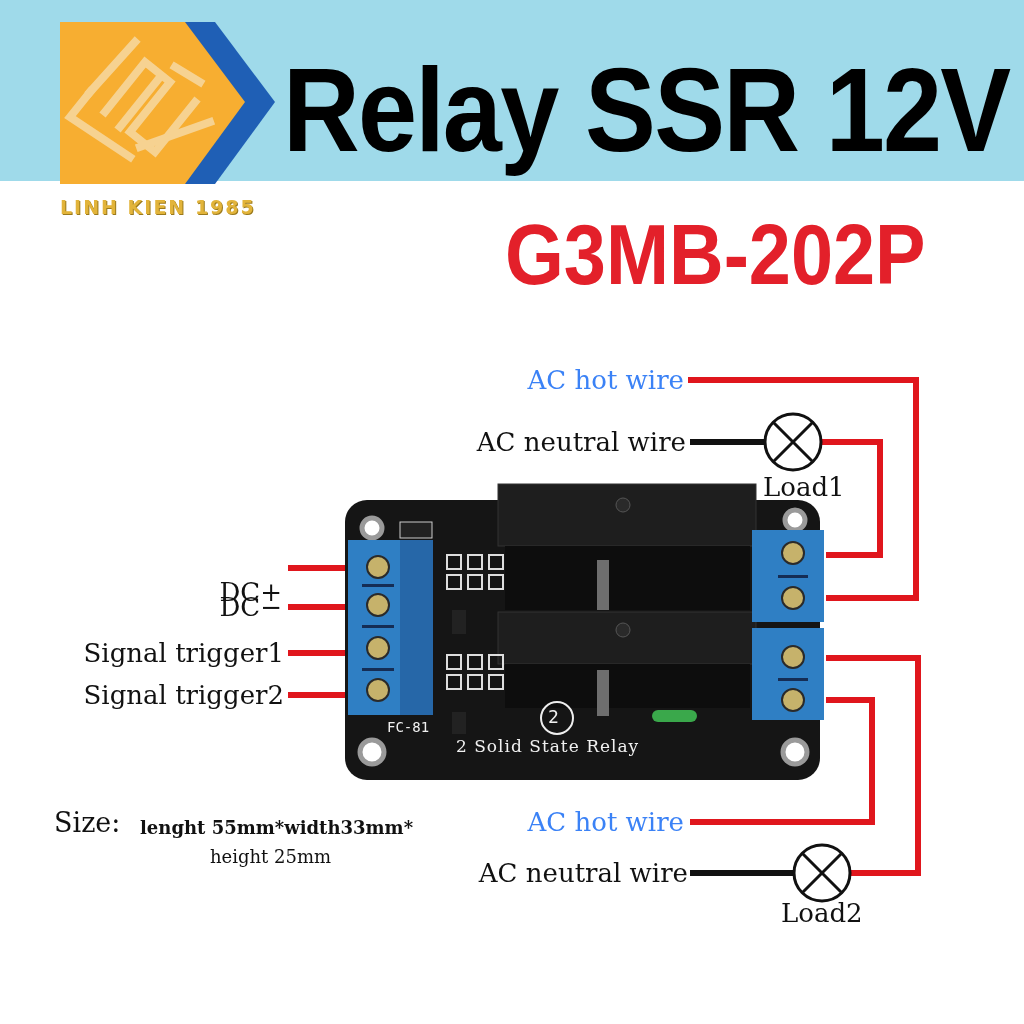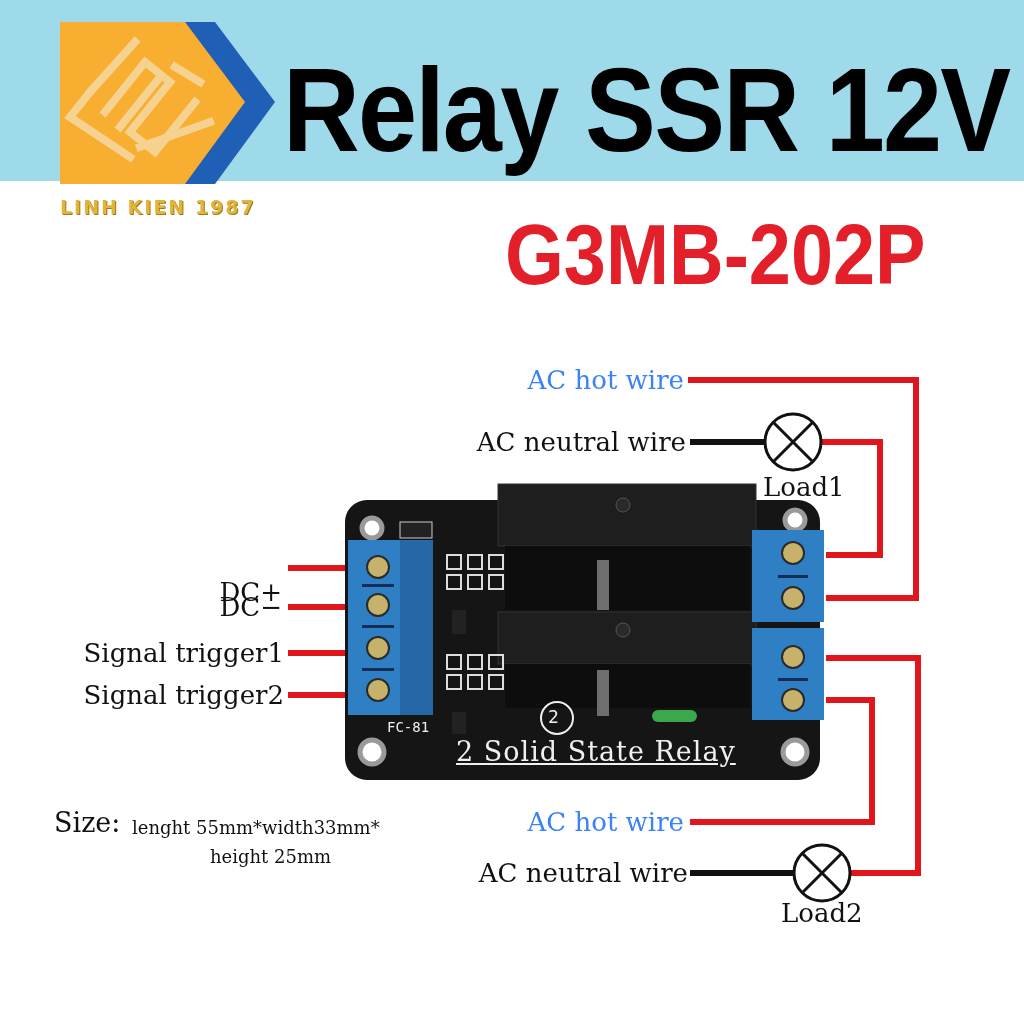--- a/index.html
+++ b/index.html
@@ -24,21 +24,21 @@
   <polygon points="0,0 125,0 185,80 125,162 0,162" fill="#f7ae31"></polygon>
   <g stroke="#f6d291" stroke-width="8" fill="none" stroke-linecap="square">
     <polyline points="70,135 10,95 30,70"></polyline>
     <polyline points="30,70 75,20"></polyline>
     <polyline points="45,90 85,40 110,60 70,110 95,130 135,80"></polyline>
     <polyline points="60,105 100,55"></polyline>
     <polyline points="115,45 140,60"></polyline>
     <polyline points="80,125 150,100"></polyline>
   </g>
 </svg>
-<div class="brand">LINH KIEN 1987</div>
+<div class="brand">LINH KIEN 1985</div>
 
 <div class="title">Relay SSR 12V</div>
 <div class="model">G3MB-202P</div>
 
 <svg class="diagram" width="1024" height="1024" viewBox="0 0 1024 1024">
 
   <polyline points="688,380 916,380 916,598 826,598" fill="none" stroke="#e0161d" stroke-width="6"></polyline>
 
   <line x1="690" y1="442" x2="765" y2="442" stroke="#111" stroke-width="6"></line>
   <polyline points="822,442 880,442 880,555 826,555" fill="none" stroke="#e0161d" stroke-width="6"></polyline>
@@ -125,30 +125,30 @@
         <rect x="362" y="625" width="32" height="3"></rect>
         <rect x="362" y="668" width="32" height="3"></rect>
       <rect x="778" y="575" width="30" height="3"></rect>
         <rect x="778" y="678" width="30" height="3"></rect>
     </g>
   </g>
 </svg>
 
 <div class="board-text" style="left:387px;top:719px;font-size:14px;">FC-81</div>
 <div class="board-text" style="left:548px;top:706px;font-size:18px;">2</div>
-<div class="board-text" style="left:456px;top:736px;font-size:27px;font-family:'DejaVu Serif',serif;letter-spacing:1px;text-decoration:underline;">2 Solid State Relay</div>
+<div class="board-text" style="left:456px;top:736px;font-size:17px;font-family:'DejaVu Serif',serif;letter-spacing:1px;">2 Solid State Relay</div>
 
 <div class="lbl" style="right:742px;top:553px;margin-top:24px;">DC+</div>
 <div class="lbl" style="right:742px;top:592px;">DC−</div>
 <div class="lbl" style="right:740px;top:638px;margin-left:24px;">Signal trigger1</div>
 <div class="lbl" style="right:740px;top:680px;">Signal trigger2</div>
 
 <div class="lbl red" style="right:340px;top:365px;">AC  hot wire</div>
 <div class="lbl" style="right:338px;top:427px;">AC neutral wire</div>
 <div class="lbl" style="left:763px;top:472px;">Load1</div>
 
 <div class="lbl red" style="right:340px;top:807px;">AC hot wire</div>
 <div class="lbl" style="right:336px;top:858px;">AC neutral wire</div>
 <div class="lbl" style="left:781px;top:898px;">Load2</div>
 
 <div class="lbl" style="left:54px;top:808px;font-size:27px;">Size:</div>
-<div class="lbl" style="left:132px;top:813px;font-size:18px;">lenght 55mm*width33mm*</div>
+<div class="lbl" style="left:140px;top:813px;font-size:18px;font-weight:bold;">lenght 55mm*width33mm*</div>
 <div class="lbl" style="left:210px;top:842px;font-size:18px;">height 25mm</div>
 
 </body></html>

